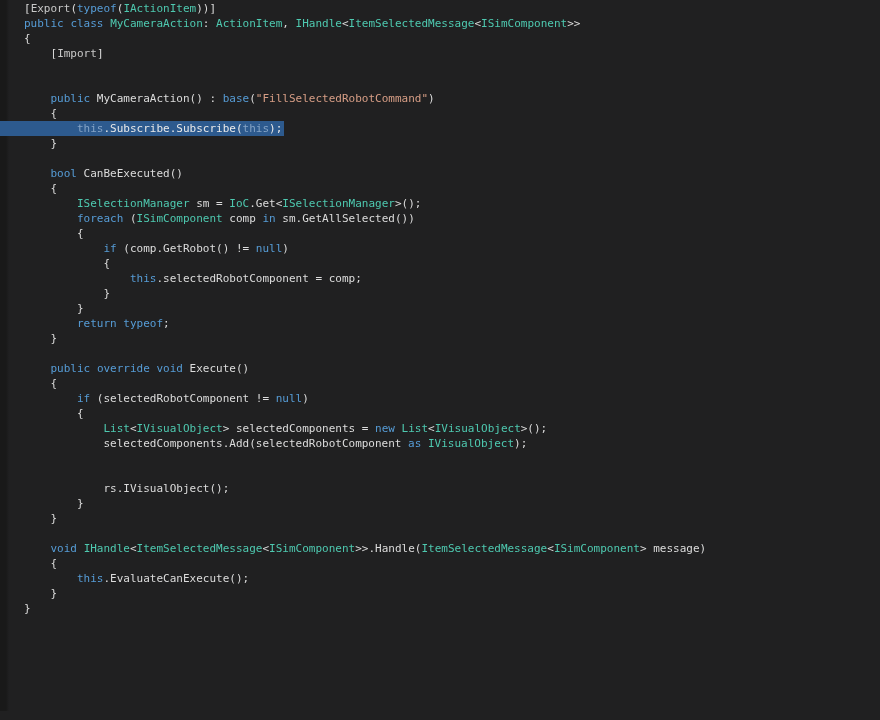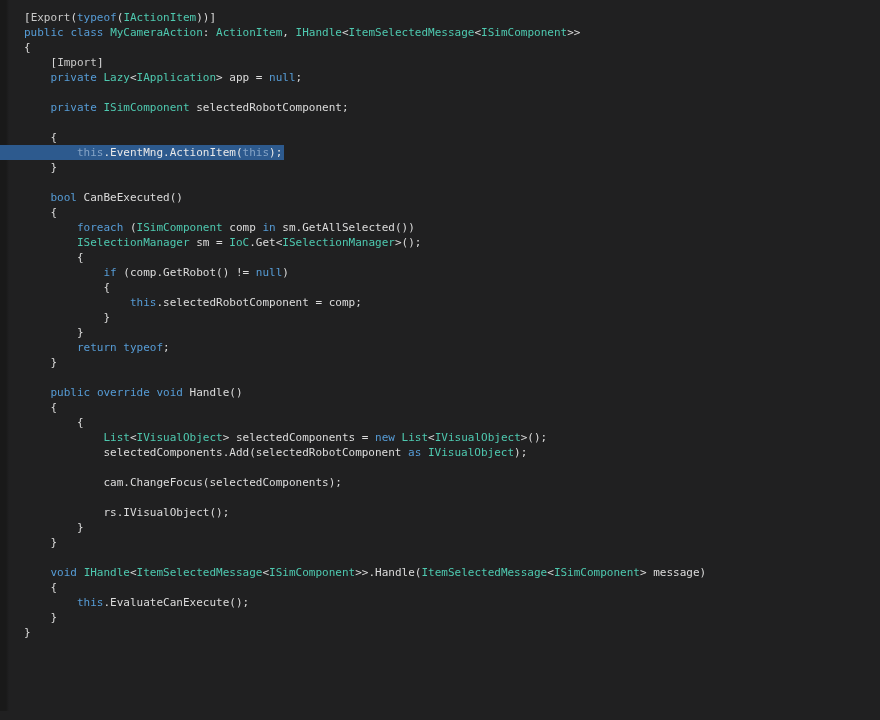--- a/index.html
+++ b/index.html
@@ -1,21 +1,21 @@
 <!DOCTYPE html>
 <html style="--k: #569CD6; --t: #4EC9B0; --s: #D69D85; --d: #DCDCDC; --g: #C8C8C8; --sel: #2d5a8e;"><head>
 <meta charset="utf-8">
 <style>
   html,body{margin:0;padding:0;background:#202021;}
   body{width:880px;height:720px;overflow:hidden;}
   .editor{
     position:relative;
     width:880px;height:711px;
     box-sizing:border-box;
-    padding-top:10px;
+    padding-top:1px;
     background:linear-gradient(to right,#191919 0px,#191919 6px,#202021 9px);
     font-family:"DejaVu Sans Mono","Liberation Mono",monospace;
     font-size:11px;
     line-height:15px;
     cursor:text;
   }
   .line{
     height:15px;
     white-space:pre;
     padding-left:24px;
@@ -34,48 +34,47 @@
   .line.selected .tk-d{color:#e9e9e9;}
 </style>
 </head>
 <body>
 
 <div class="editor">
     <div class="line"><span class="lc"><span class="tk-d">[</span><span class="tk-g">Export</span><span class="tk-d">(</span><span class="tk-k">typeof</span><span class="tk-d">(</span><span class="tk-t">IActionItem</span><span class="tk-d">))]</span></span></div>
     <div class="line"><span class="lc"><span class="tk-k">public</span><span class="tk-d"> </span><span class="tk-k">class</span><span class="tk-d"> </span><span class="tk-t">MyCameraAction</span><span class="tk-d">: </span><span class="tk-t">ActionItem</span><span class="tk-d">, </span><span class="tk-t">IHandle</span><span class="tk-d">&lt;</span><span class="tk-t">ItemSelectedMessage</span><span class="tk-d">&lt;</span><span class="tk-t">ISimComponent</span><span class="tk-d">&gt;&gt;</span></span></div>
     <div class="line"><span class="lc"><span class="tk-d">{</span></span></div>
     <div class="line"><span class="lc"><span class="tk-d">    [</span><span class="tk-g">Import</span><span class="tk-d">]</span></span></div>
-    <div class="line"><span class="lc"><span class="tk-d">    </span><span class="tk-k">private</span><span class="tk-d"> </span><span class="tk-t">Lazy</span><span class="tk-d">&lt;</span><span class="tk-t">IApplication</span><span class="tk-d">&gt; app = </span><span class="tk-k">null</span><span class="tk-d">;</span></span></div>
     <div class="line"><span class="lc"></span></div>
-    <div class="line"><span class="lc"><span class="tk-d">    </span><span class="tk-k">private</span><span class="tk-d"> </span><span class="tk-t">ISimComponent</span><span class="tk-d"> selectedRobotComponent;</span></span></div>
     <div class="line"><span class="lc"></span></div>
+    <div class="line"><span class="lc"><span class="tk-d">    </span><span class="tk-k">public</span><span class="tk-d"> MyCameraAction() : </span><span class="tk-k">base</span><span class="tk-d">(</span><span class="tk-s">"FillSelectedRobotCommand"</span><span class="tk-d">)</span></span></div>
     <div class="line"><span class="lc"><span class="tk-d">    {</span></span></div>
-    <div class="line selected"><span class="lc"><span class="tk-d">        </span><span class="tk-k">this</span><span class="tk-d">.EventMng.ActionItem(</span><span class="tk-k">this</span><span class="tk-d">);</span></span></div>
+    <div class="line selected"><span class="lc"><span class="tk-d">        </span><span class="tk-k">this</span><span class="tk-d">.Subscribe.Subscribe(</span><span class="tk-k">this</span><span class="tk-d">);</span></span></div>
     <div class="line"><span class="lc"><span class="tk-d">    }</span></span></div>
     <div class="line"><span class="lc"></span></div>
     <div class="line"><span class="lc"><span class="tk-d">    </span><span class="tk-k">bool</span><span class="tk-d"> CanBeExecuted()</span></span></div>
     <div class="line"><span class="lc"><span class="tk-d">    {</span></span></div>
+    <div class="line"><span class="lc"><span class="tk-d">        </span><span class="tk-t">ISelectionManager</span><span class="tk-d"> sm = </span><span class="tk-t">IoC</span><span class="tk-d">.Get&lt;</span><span class="tk-t">ISelectionManager</span><span class="tk-d">&gt;();</span></span></div>
     <div class="line"><span class="lc"><span class="tk-d">        </span><span class="tk-k">foreach</span><span class="tk-d"> (</span><span class="tk-t">ISimComponent</span><span class="tk-d"> comp </span><span class="tk-k">in</span><span class="tk-d"> sm.GetAllSelected())</span></span></div>
-    <div class="line"><span class="lc"><span class="tk-d">        </span><span class="tk-t">ISelectionManager</span><span class="tk-d"> sm = </span><span class="tk-t">IoC</span><span class="tk-d">.Get&lt;</span><span class="tk-t">ISelectionManager</span><span class="tk-d">&gt;();</span></span></div>
     <div class="line"><span class="lc"><span class="tk-d">        {</span></span></div>
     <div class="line"><span class="lc"><span class="tk-d">            </span><span class="tk-k">if</span><span class="tk-d"> (comp.GetRobot() != </span><span class="tk-k">null</span><span class="tk-d">)</span></span></div>
     <div class="line"><span class="lc"><span class="tk-d">            {</span></span></div>
     <div class="line"><span class="lc"><span class="tk-d">                </span><span class="tk-k">this</span><span class="tk-d">.selectedRobotComponent = comp;</span></span></div>
     <div class="line"><span class="lc"><span class="tk-d">            }</span></span></div>
     <div class="line"><span class="lc"><span class="tk-d">        }</span></span></div>
     <div class="line"><span class="lc"><span class="tk-d">        </span><span class="tk-k">return</span><span class="tk-d"> </span><span class="tk-k">typeof</span><span class="tk-d">;</span></span></div>
     <div class="line"><span class="lc"><span class="tk-d">    }</span></span></div>
     <div class="line"><span class="lc"></span></div>
-    <div class="line"><span class="lc"><span class="tk-d">    </span><span class="tk-k">public</span><span class="tk-d"> </span><span class="tk-k">override</span><span class="tk-d"> </span><span class="tk-k">void</span><span class="tk-d"> Handle()</span></span></div>
+    <div class="line"><span class="lc"><span class="tk-d">    </span><span class="tk-k">public</span><span class="tk-d"> </span><span class="tk-k">override</span><span class="tk-d"> </span><span class="tk-k">void</span><span class="tk-d"> Execute()</span></span></div>
     <div class="line"><span class="lc"><span class="tk-d">    {</span></span></div>
+    <div class="line"><span class="lc"><span class="tk-d">        </span><span class="tk-k">if</span><span class="tk-d"> (selectedRobotComponent != </span><span class="tk-k">null</span><span class="tk-d">)</span></span></div>
     <div class="line"><span class="lc"><span class="tk-d">        {</span></span></div>
     <div class="line"><span class="lc"><span class="tk-d">            </span><span class="tk-t">List</span><span class="tk-d">&lt;</span><span class="tk-t">IVisualObject</span><span class="tk-d">&gt; selectedComponents = </span><span class="tk-k">new</span><span class="tk-d"> </span><span class="tk-t">List</span><span class="tk-d">&lt;</span><span class="tk-t">IVisualObject</span><span class="tk-d">&gt;();</span></span></div>
     <div class="line"><span class="lc"><span class="tk-d">            selectedComponents.Add(selectedRobotComponent </span><span class="tk-k">as</span><span class="tk-d"> </span><span class="tk-t">IVisualObject</span><span class="tk-d">);</span></span></div>
     <div class="line"><span class="lc"></span></div>
-    <div class="line"><span class="lc"><span class="tk-d">            cam.ChangeFocus(selectedComponents);</span></span></div>
     <div class="line"><span class="lc"></span></div>
     <div class="line"><span class="lc"><span class="tk-d">            rs.IVisualObject();</span></span></div>
     <div class="line"><span class="lc"><span class="tk-d">        }</span></span></div>
     <div class="line"><span class="lc"><span class="tk-d">    }</span></span></div>
     <div class="line"><span class="lc"></span></div>
     <div class="line"><span class="lc"><span class="tk-d">    </span><span class="tk-k">void</span><span class="tk-d"> </span><span class="tk-t">IHandle</span><span class="tk-d">&lt;</span><span class="tk-t">ItemSelectedMessage</span><span class="tk-d">&lt;</span><span class="tk-t">ISimComponent</span><span class="tk-d">&gt;&gt;.Handle(</span><span class="tk-t">ItemSelectedMessage</span><span class="tk-d">&lt;</span><span class="tk-t">ISimComponent</span><span class="tk-d">&gt; message)</span></span></div>
     <div class="line"><span class="lc"><span class="tk-d">    {</span></span></div>
     <div class="line"><span class="lc"><span class="tk-d">        </span><span class="tk-k">this</span><span class="tk-d">.EvaluateCanExecute();</span></span></div>
     <div class="line"><span class="lc"><span class="tk-d">    }</span></span></div>
     <div class="line"><span class="lc"><span class="tk-d">}</span></span></div>

